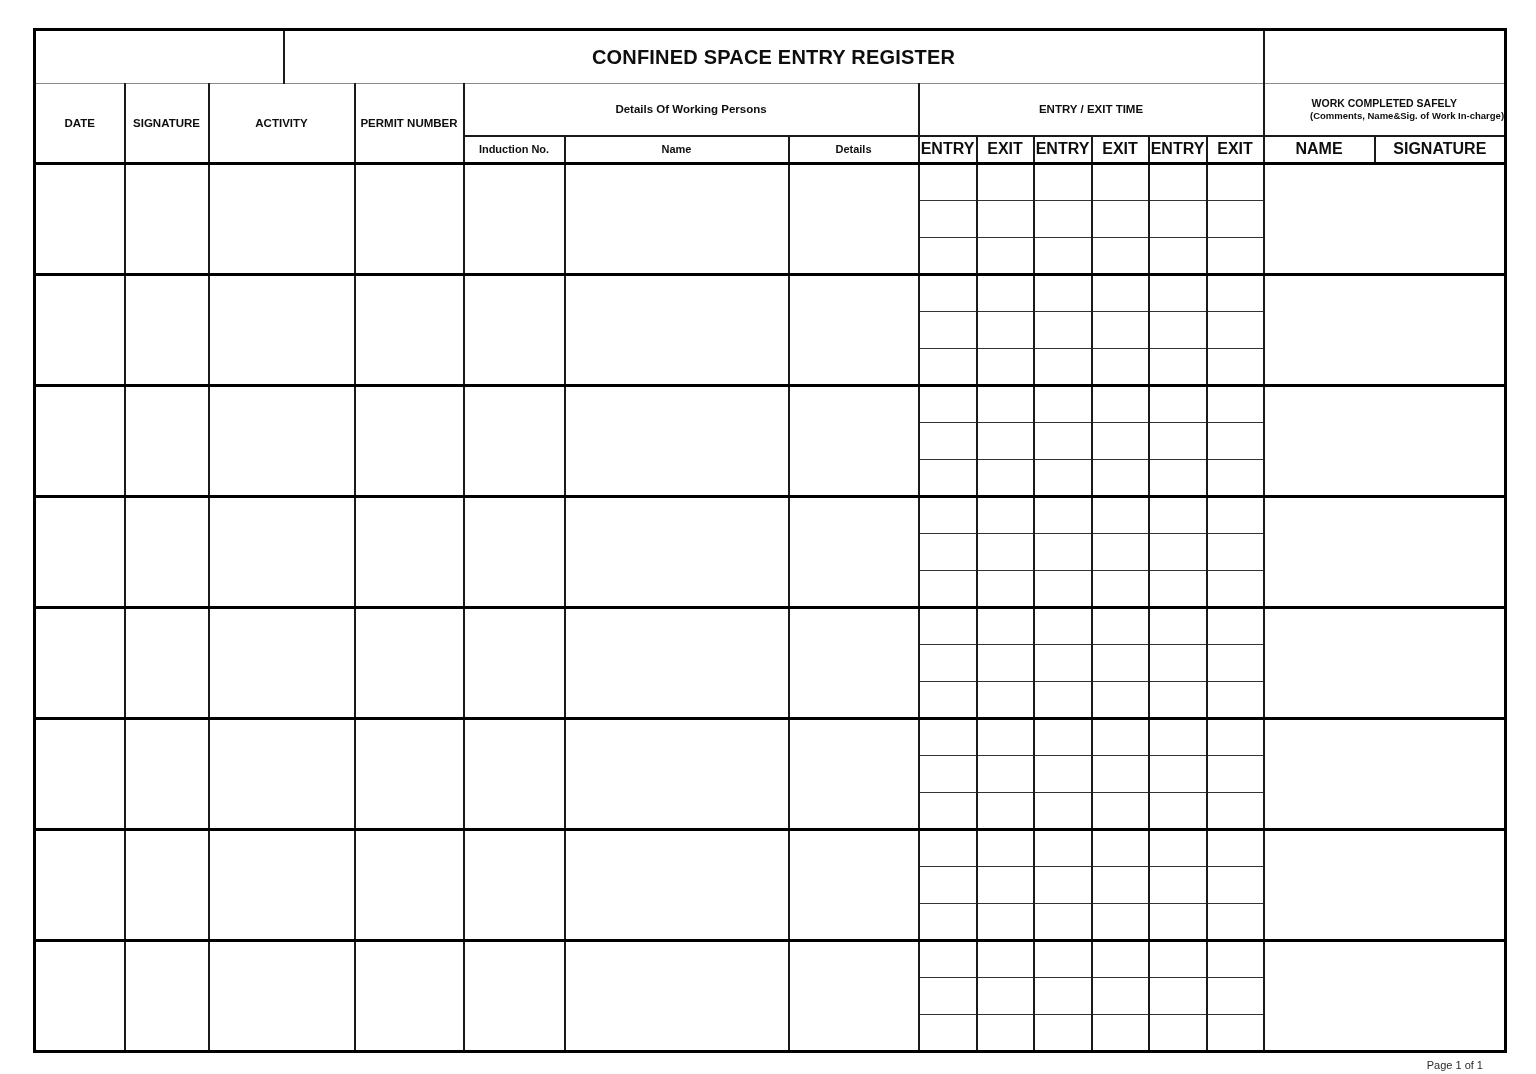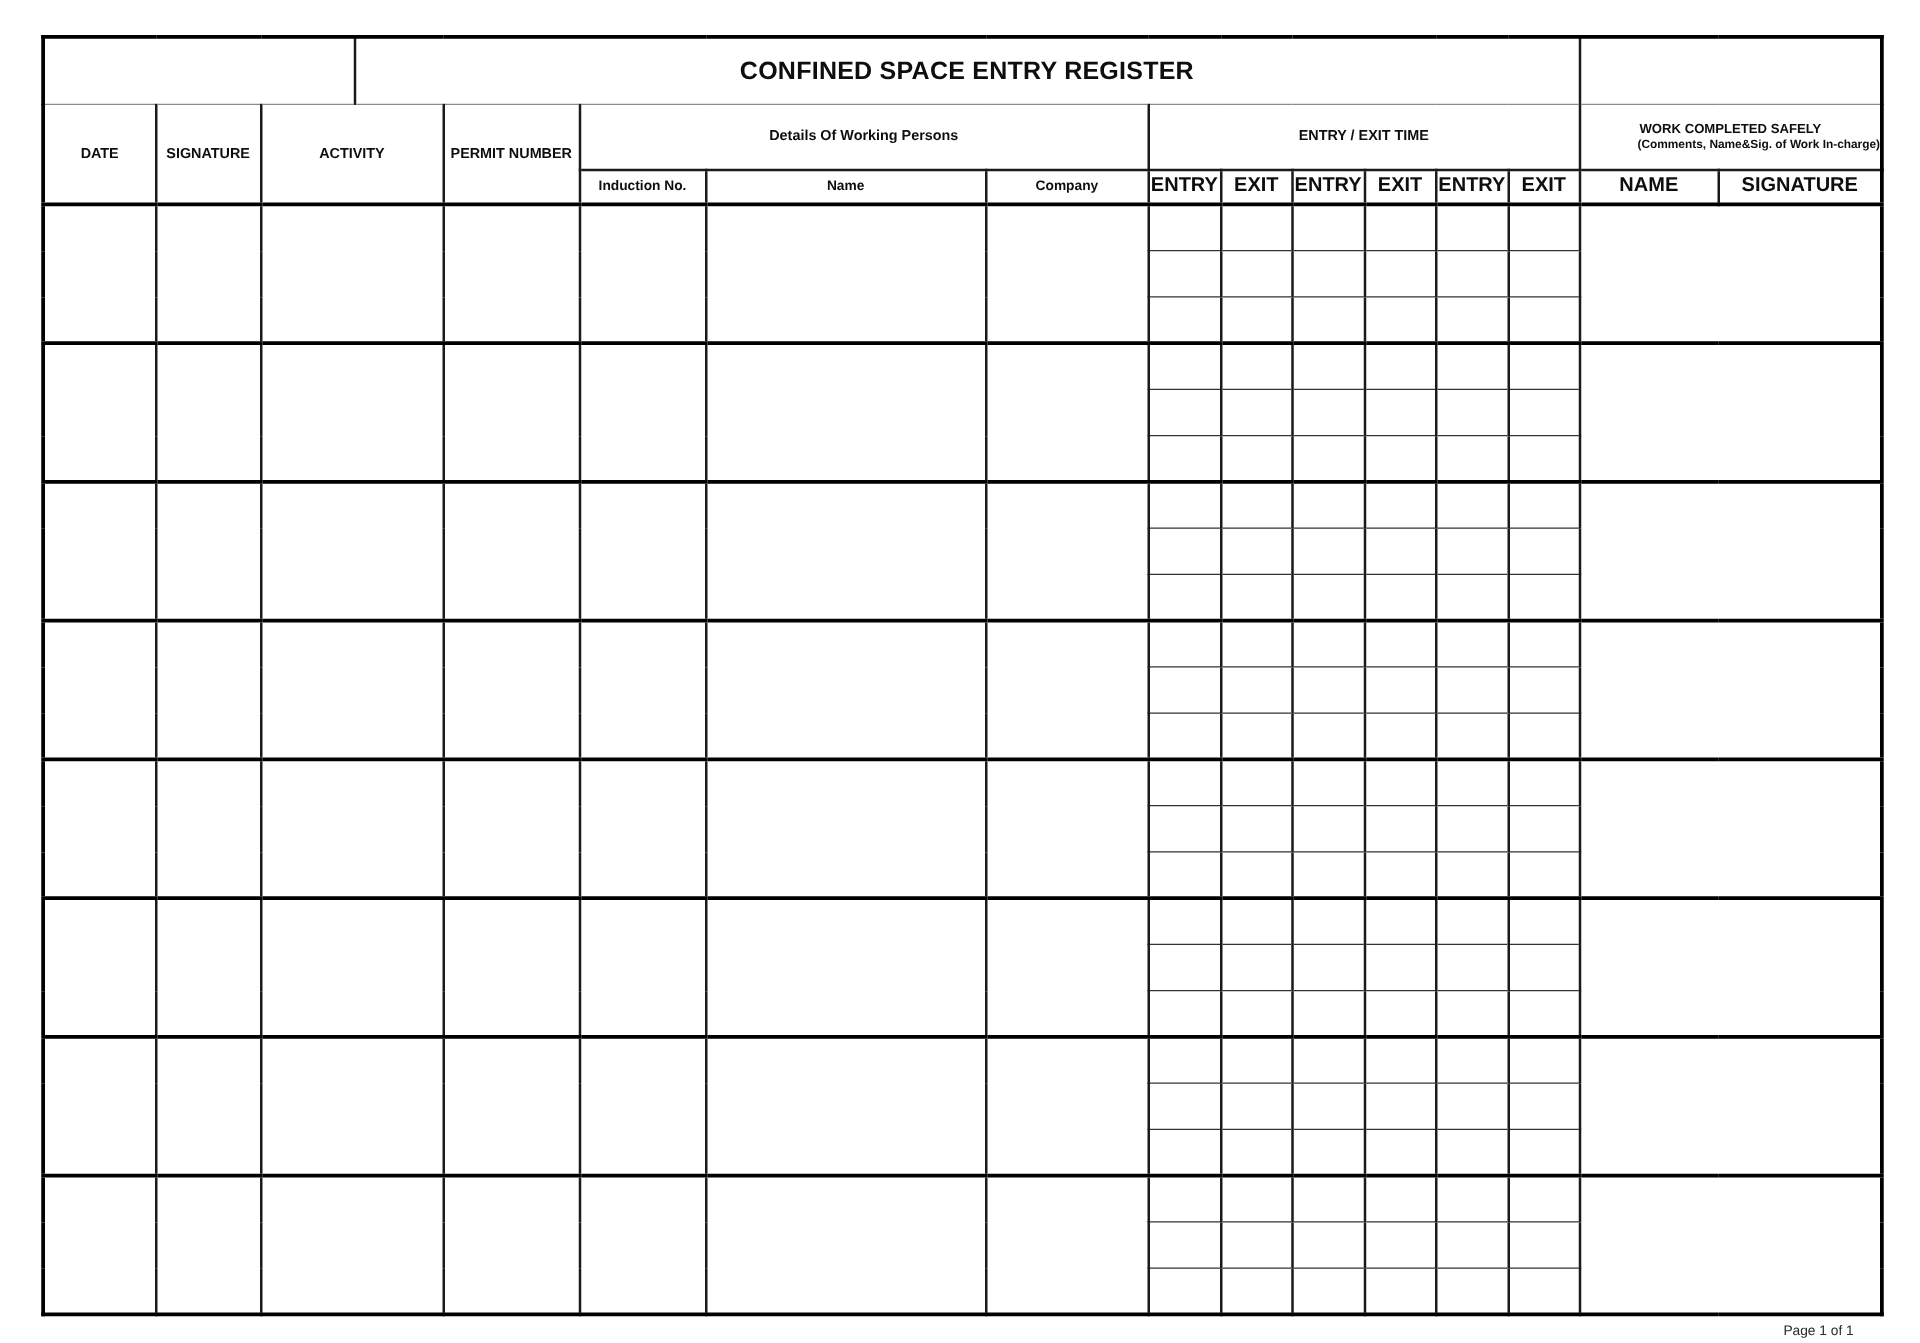--- a/index.html
+++ b/index.html
@@ -114,21 +114,21 @@
           <td colspan="3" class="hdr-main">Details Of Working Persons</td>
           <td colspan="6" class="hdr-main">ENTRY / EXIT TIME</td>
           <td colspan="2">
             <div class="wc-line1">WORK COMPLETED SAFELY</div>
             <div class="wc-line2">(Comments, Name&amp;Sig. of Work In-charge)</div>
           </td>
         </tr>
         <tr class="sub-row">
           <td class="hdr-sub">Induction No.</td>
           <td class="hdr-sub">Name</td>
-          <td class="hdr-sub">Company</td>
+          <td class="hdr-sub">Details</td>
           <td class="hdr-time">ENTRY</td>
           <td class="hdr-time">EXIT</td>
           <td class="hdr-time">ENTRY</td>
           <td class="hdr-time">EXIT</td>
           <td class="hdr-time">ENTRY</td>
           <td class="hdr-time">EXIT</td>
           <td class="hdr-time">NAME</td>
           <td class="hdr-time">SIGNATURE</td>
         </tr>
       </thead>

